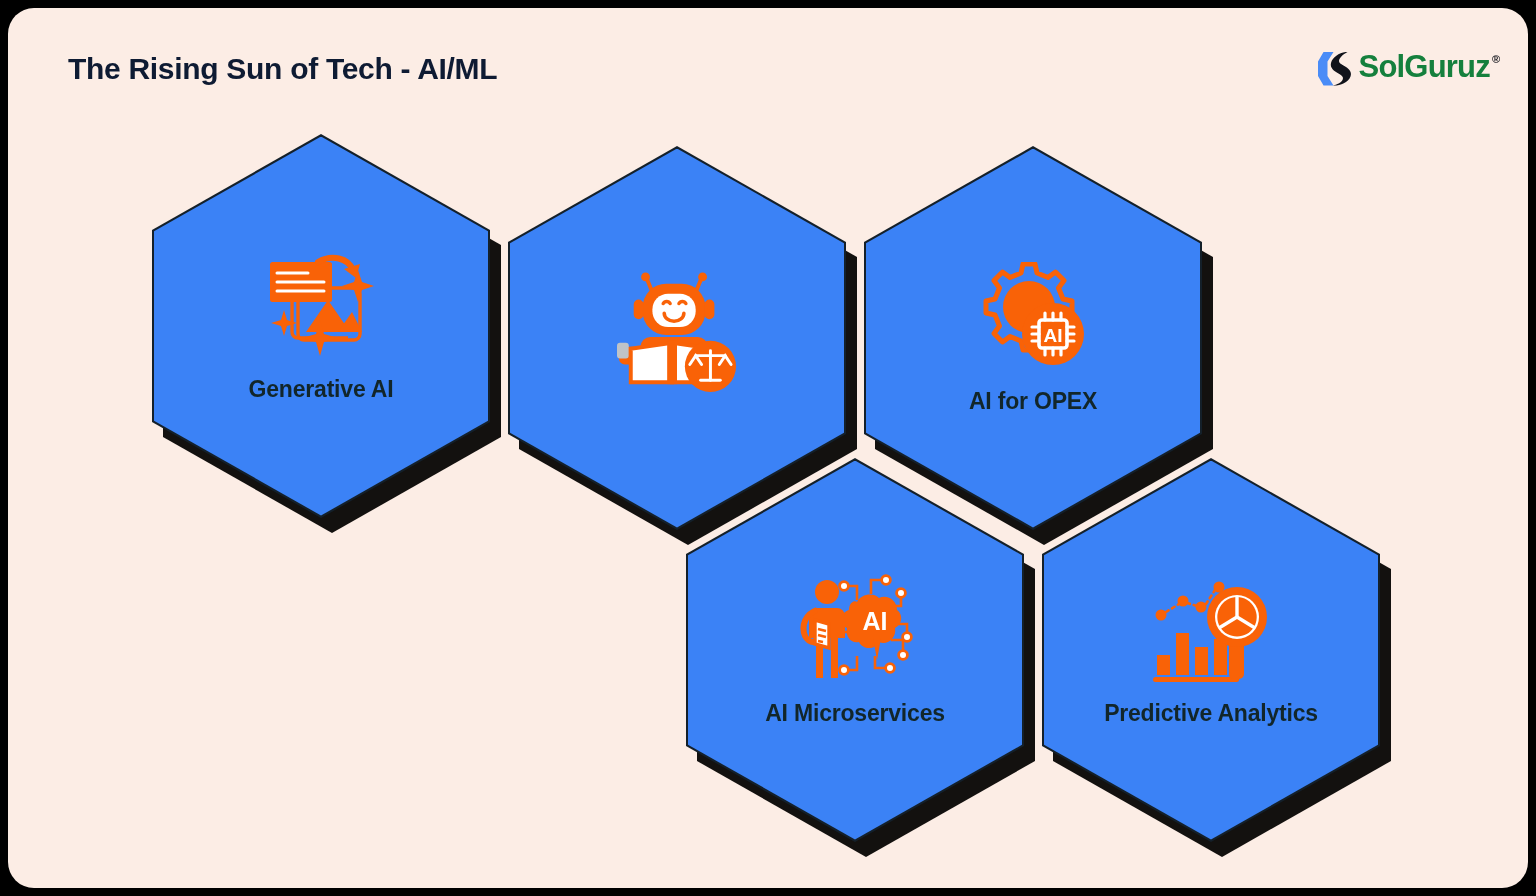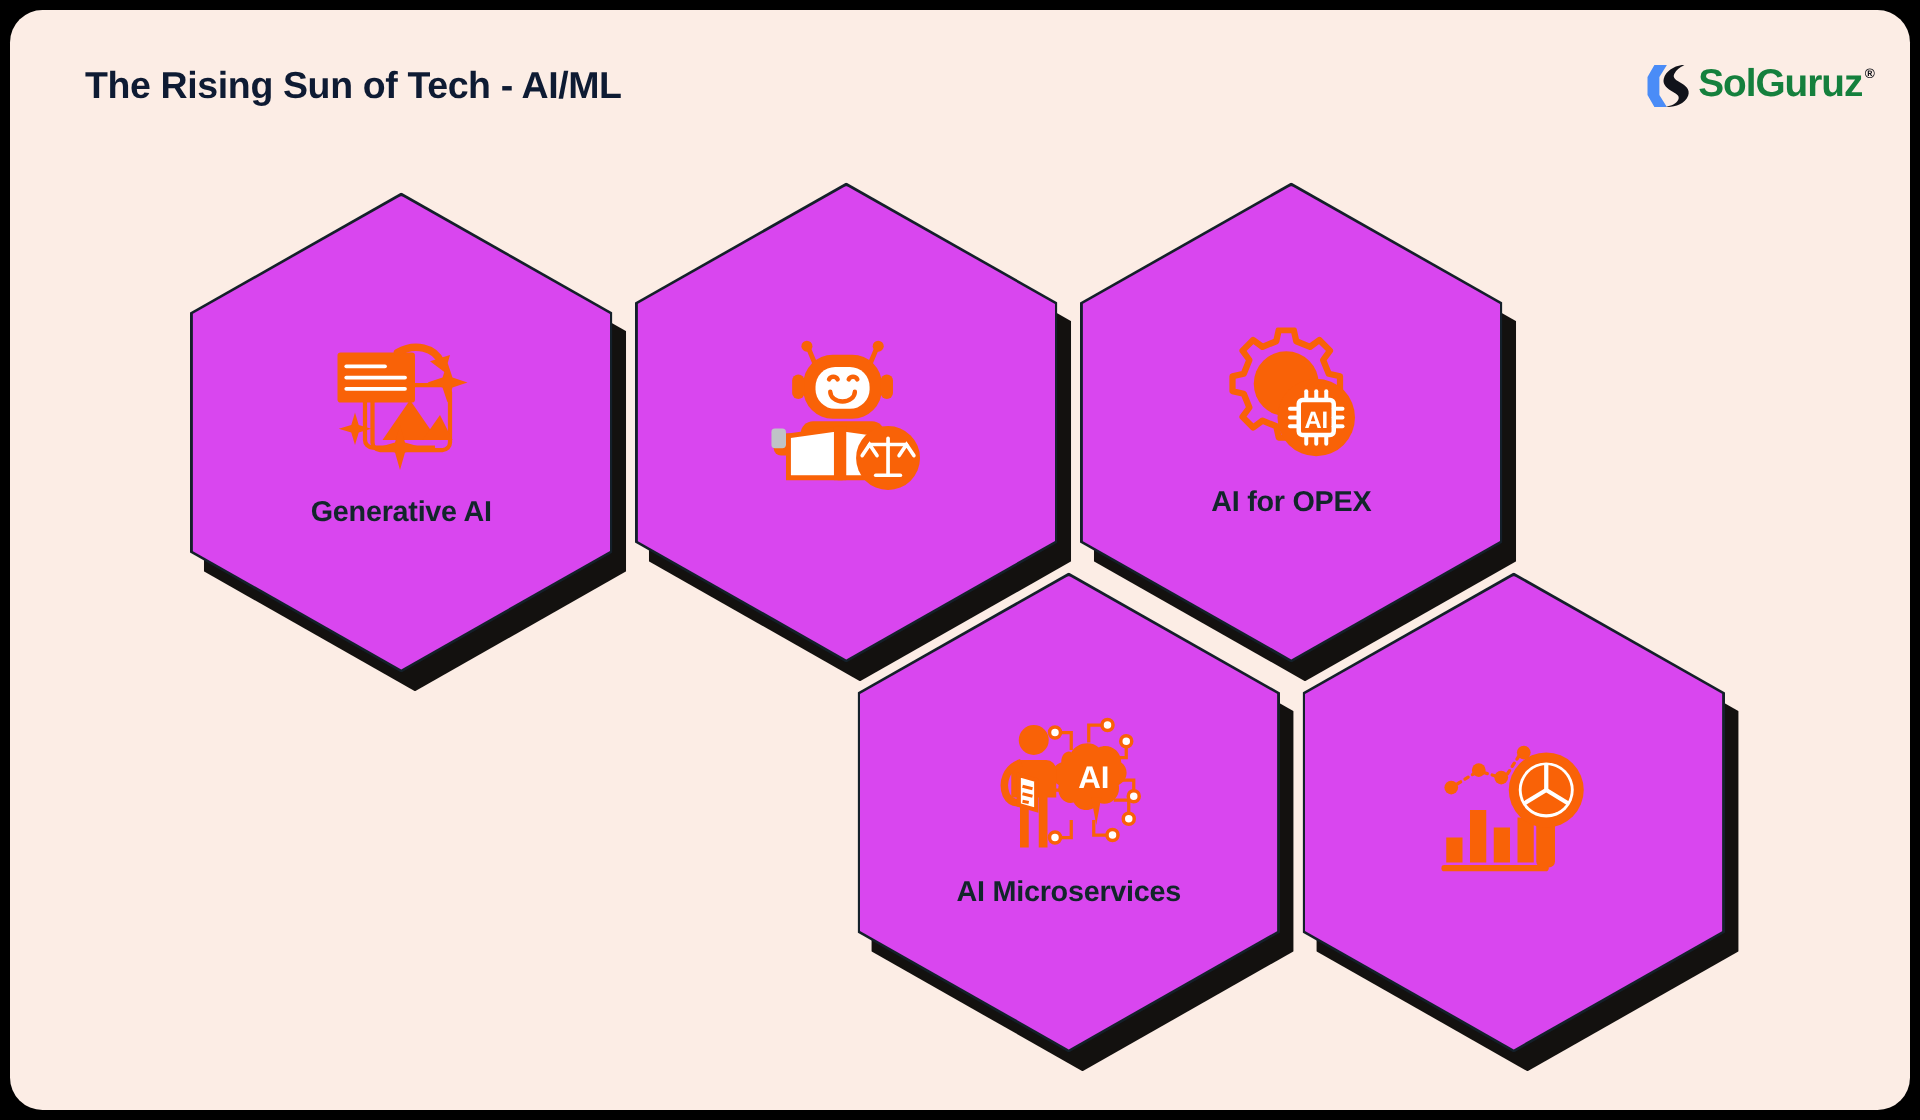--- a/index.html
+++ b/index.html
@@ -112,21 +112,21 @@
     clip-path: polygon(50% 0%, 100% 25%, 100% 75%, 50% 100%, 0% 75%, 0% 25%);
   }
 
   
   .hex-face {
     position: absolute;
     left: 2px;
     top: 2.5px;
     width: 334px;
     height: 379px;
-    background: #d946ef;
+    background: #3b82f6;
     clip-path: polygon(50% 0%, 100% 25%, 100% 75%, 50% 100%, 0% 75%, 0% 25%);
     display: flex;
     flex-direction: column;
     align-items: center;
     justify-content: center;
   }
 
   .hex-icon {
     width: 120px;
     height: 112px;
@@ -169,21 +169,21 @@
             <path d="M28.5 2 C22 3 15.5 7 14 13 C12.8 18 17 21 21.5 23.5 C25 25.5 27 27 25.5 30 C24 33 20 34.5 16 35.5 C23 35.8 31 33 33.5 26.5 C35.5 21.3 31 18 26.5 15.5 C23 13.6 21 12 22.5 9 C24 6 27 3.6 30.5 2.2 Z" fill="#11131A"></path>
           </svg>
         </span>
         <span id="brand-text">SolGuruz</span>
         <span id="brand-tm">®</span>
       </div>
     </div>
 
     <div id="hex-grid">
 
-      <div class="hex-cell" style="left:144px; top:26px;">
+      <div class="hex-cell" style="left:144px; top:6px;">
         <div class="hex-shadow"></div>
         <div class="hex-outline"></div>
         <div class="hex-face">
           <div class="hex-icon">
             <svg width="118" height="110" viewBox="0 0 118 110" xmlns="http://www.w3.org/2000/svg">
               <g fill="none" stroke="#F96207" stroke-width="3.4">
 
                 <rect x="36" y="40" width="62" height="52" rx="6"></rect>
 
                 <path d="M30 48 L30 84 a6 6 0 0 0 6 6 L86 90"></path>
@@ -380,18 +380,19 @@
               <path d="M84 46 L84 26 A20 20 0 0 1 101 56 Z" fill="#F96207"></path>
               <path d="M84 46 L101 56 A20 20 0 0 1 67 56 Z" fill="#F96207"></path>
               <path d="M84 46 L67 56 A20 20 0 0 1 84 26 Z" fill="#F96207"></path>
               <g stroke="#FFFFFF" stroke-width="3.4">
                 <line x1="84" y1="46" x2="84" y2="25"></line>
                 <line x1="84" y1="46" x2="102" y2="57"></line>
                 <line x1="84" y1="46" x2="66" y2="57"></line>
               </g>
             </svg>
           </div>
+          <div class="hex-label">Predictive Analytics</div>
         </div>
       </div>
 
     </div>
   </div>
 </div>
 
 </body></html>

